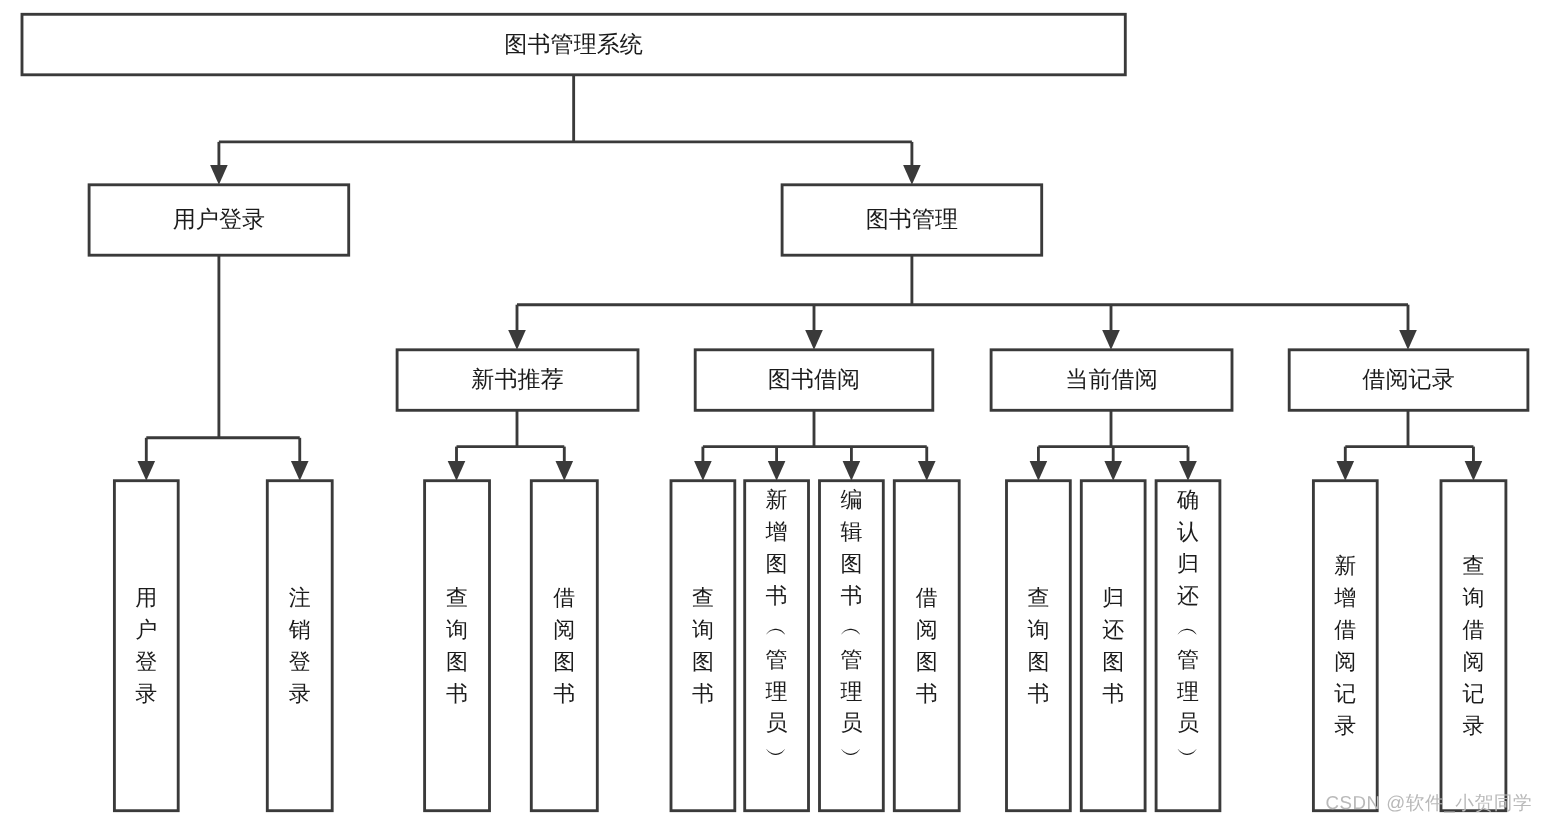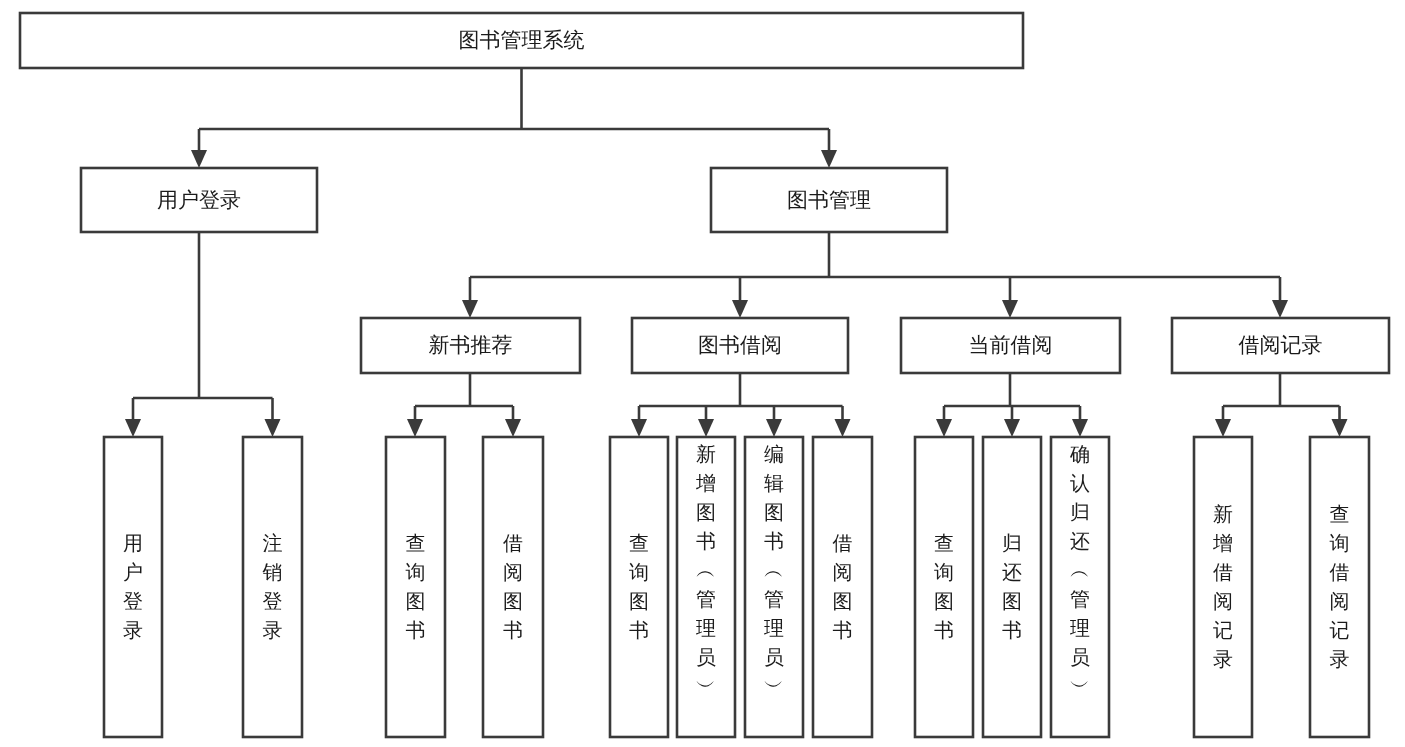--- a/index.html
+++ b/index.html
@@ -224,13 +224,14 @@
           <text class="node-label-v" x="1223" y="521"><tspan x="1223">新</tspan><tspan x="1223" dy="29">增</tspan><tspan x="1223" dy="29">借</tspan><tspan x="1223" dy="29">阅</tspan><tspan x="1223" dy="29">记</tspan><tspan x="1223" dy="29">录</tspan></text>
         </g>
         <g>
           <rect class="node-box" x="1310" y="437" width="59" height="300"></rect>
           <text class="node-label-v" x="1339.5" y="521"><tspan x="1339.5">查</tspan><tspan x="1339.5" dy="29">询</tspan><tspan x="1339.5" dy="29">借</tspan><tspan x="1339.5" dy="29">阅</tspan><tspan x="1339.5" dy="29">记</tspan><tspan x="1339.5" dy="29">录</tspan></text>
         </g>
       </g>
 
   </svg>
 
+  <div class="watermark">CSDN @软件_小贺同学</div>
 </div>
 
 </body></html>

